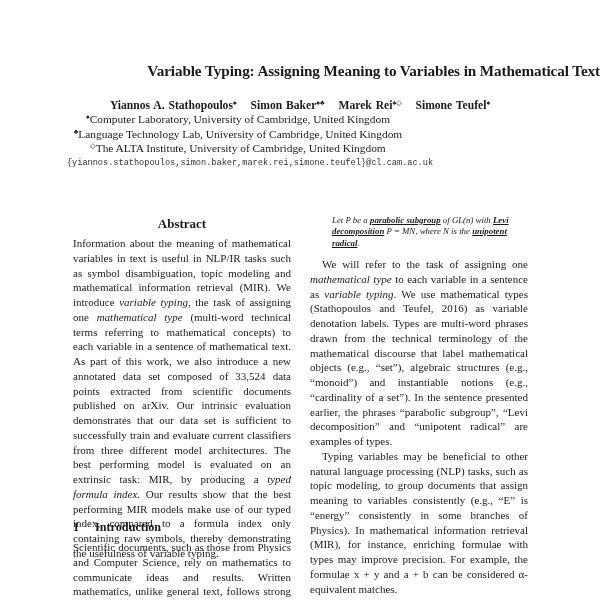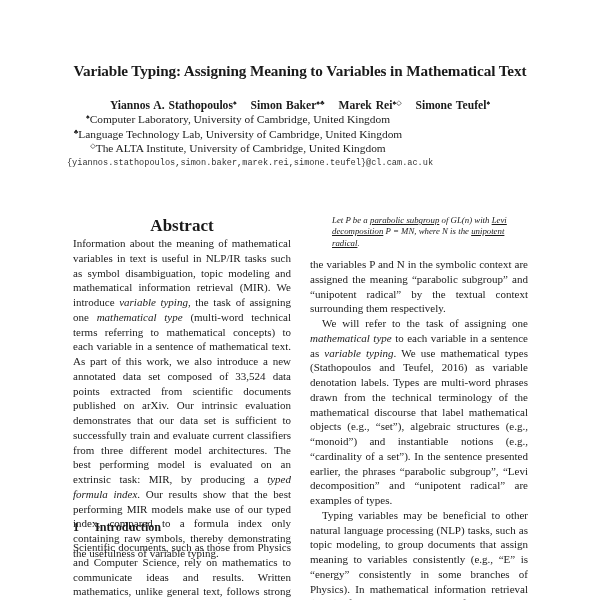--- a/index.html
+++ b/index.html
@@ -1,41 +1,41 @@
 <!DOCTYPE html>
 <html><head>
 <meta charset="utf-8">
 <style>
   html, body { margin:0; padding:0; background:#ffffff; }
   body { width:600px; height:600px; overflow:hidden; position:relative;
          font-family:"Liberation Serif", "DejaVu Serif", serif; color:#1a1a1a; }
-  .title { position:absolute; top:62px; left:0; width:600px; text-align:center;
+  .title { position:absolute; top:62px; left:0; width:600px; text-align:right;
            font-weight:bold; font-size:15.2px; letter-spacing:-0.1px; }
   .authors { position:absolute; top:99px; left:0; width:600px; text-align:center;
              font-weight:bold; font-size:11.6px; word-spacing:1px; }
   .authors .a { margin:0 5px; }
   .aff { position:absolute; left:0; width:476px; text-align:center; font-size:11.4px; }
   .aff1 { top:113px; } .aff2 { top:128px; } .aff3 { top:142px; }
   .email { position:absolute; top:158px; left:0; width:500px; text-align:center;
            font-family:"Liberation Mono", "DejaVu Sans Mono", monospace; font-size:8.6px; color:#333; }
   sup { font-size:7px; vertical-align:4px; line-height:0; }
   .col { position:absolute; font-size:11px; line-height:14.75px; text-align:justify; }
   .left { left:73px; width:218px; }
   .right { left:310px; width:218px; }
   .abs-h { position:absolute; top:216px; left:73px; width:218px; text-align:center;
-           font-weight:bold; font-size:17px; }
+           font-weight:bold; font-size:13px; }
   .abs-body { top:236px; left:73px; width:218px; }
   .abs-body p { margin:0; }
   .sec-h { position:absolute; top:520px; left:73px; font-weight:bold; font-size:12.2px; }
   .sec-h .num { display:inline-block; width:22px; }
   .intro { top:540px; }
   .intro p { margin:0; }
   .example { position:absolute; top:215px; left:332px; width:196px; font-style:italic;
              font-size:8.8px; line-height:11.3px; text-align:left; }
-  .example u { text-decoration:underline; }
+  .example u { text-decoration:underline;font-weight:bold; }
   .right-body { top:257px; }
   .right-body p { margin:0; }
   .right-body p.indent { text-indent:12px; }
   i { font-style:italic; }
 </style>
 </head>
 <body>
 
 <div class="title">Variable Typing: Assigning Meaning to Variables in Mathematical Text</div>
 
@@ -58,16 +58,15 @@
 </div>
 
 <div class="sec-h"><span class="num">1</span><span>Introduction</span></div>
 <div class="col left intro">
   <p>Scientific documents, such as those from Physics and Computer Science, rely on mathematics to communicate ideas and results. Written mathematics, unlike general text, follows strong domain-</p>
 </div>
 
 <div class="example"><span>Let </span><span>P</span><span> be a </span><u>parabolic subgroup</u><span> of </span><span>GL(n)</span><span> with </span><u>Levi decomposition</u><span> P = MN</span><span>, where </span><span>N</span><span> is the </span><u>unipotent radical</u><span>.</span></div>
 
 <div class="col right right-body">
-  <p>the variables P and N in the symbolic context are assigned the meaning “parabolic subgroup” and “unipotent radical” by the textual context surrounding them respectively.</p>
   <p class="indent"><span>We will refer to the task of assigning one </span><i>mathematical type</i><span> to each variable in a sentence as </span><i>variable typing</i><span>. We use mathematical types (Stathopoulos and Teufel, 2016) as variable denotation labels. Types are multi-word phrases drawn from the technical terminology of the mathematical discourse that label mathematical objects (e.g., “set”), algebraic structures (e.g., “monoid”) and instantiable notions (e.g., “cardinality of a set”). In the sentence presented earlier, the phrases “parabolic subgroup”, “Levi decomposition” and “unipotent radical” are examples of types.</span></p>
   <p class="indent">Typing variables may be beneficial to other natural language processing (NLP) tasks, such as topic modeling, to group documents that assign meaning to variables consistently (e.g., “E” is “energy” consistently in some branches of Physics). In mathematical information retrieval (MIR), for instance, enriching formulae with types may improve precision. For example, the formulae x + y and a + b can be considered α-equivalent matches.</p>
 </div>
 
 </body></html>

